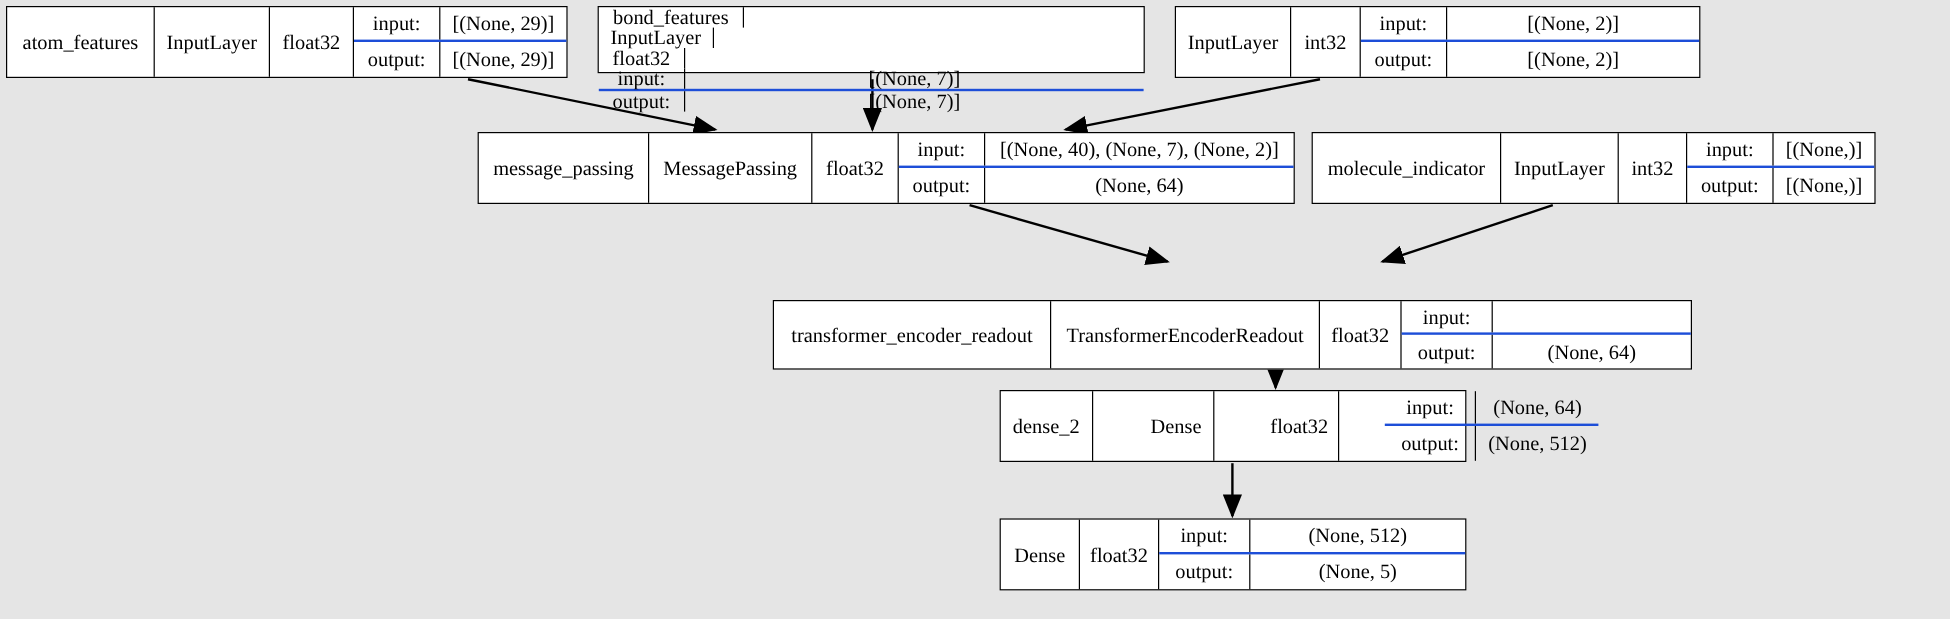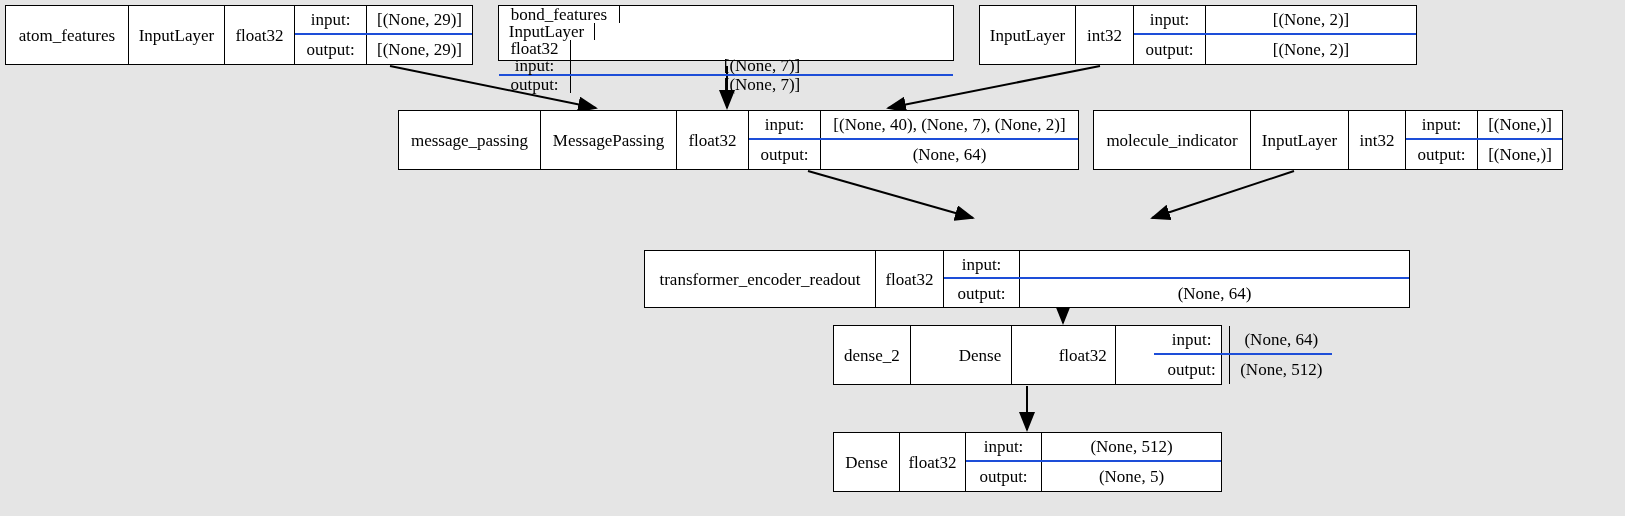--- a/index.html
+++ b/index.html
@@ -170,20 +170,21 @@
             <div class="io-value">[(None,)]</div>
           </div>
           <div class="io-row last">
             <div class="io-label" style="width: 72px;">output:</div>
             <div class="io-value">[(None,)]</div>
           </div>
         </div>
       </div>
       <div class="node" style="left: 644px; top: 220px; width: 766px; height: 58px; margin-top: 30px;">
         <div class="cell" style="width: 231px;">transformer_encoder_readout</div>
+        <div class="cell" style="width: 224px;">TransformerEncoderReadout</div>
         <div class="cell" style="width: 68px;">float32</div>
         <div class="io-block">
           <div class="io-row">
             <div class="io-label" style="width: 76px;">input:</div>
           </div>
           <div class="io-row last">
             <div class="io-label" style="width: 76px;">output:</div>
             <div class="io-value">(None, 64)</div>
           </div>
         </div>

